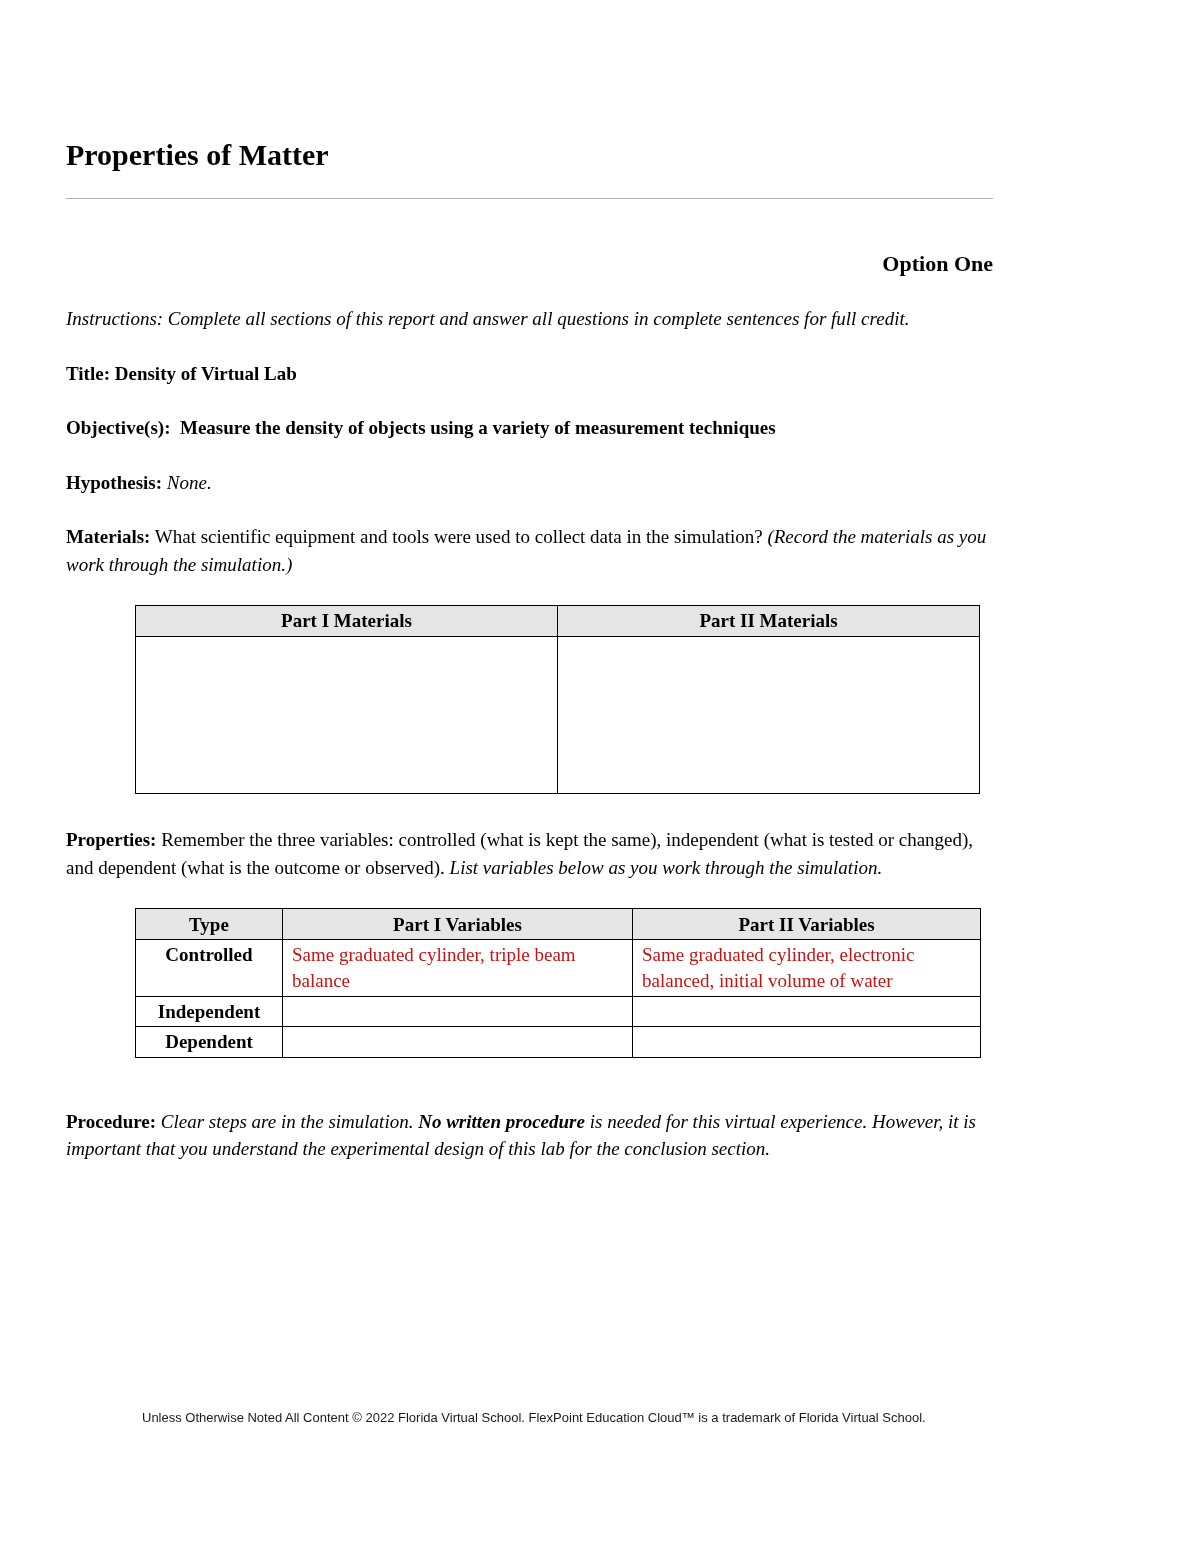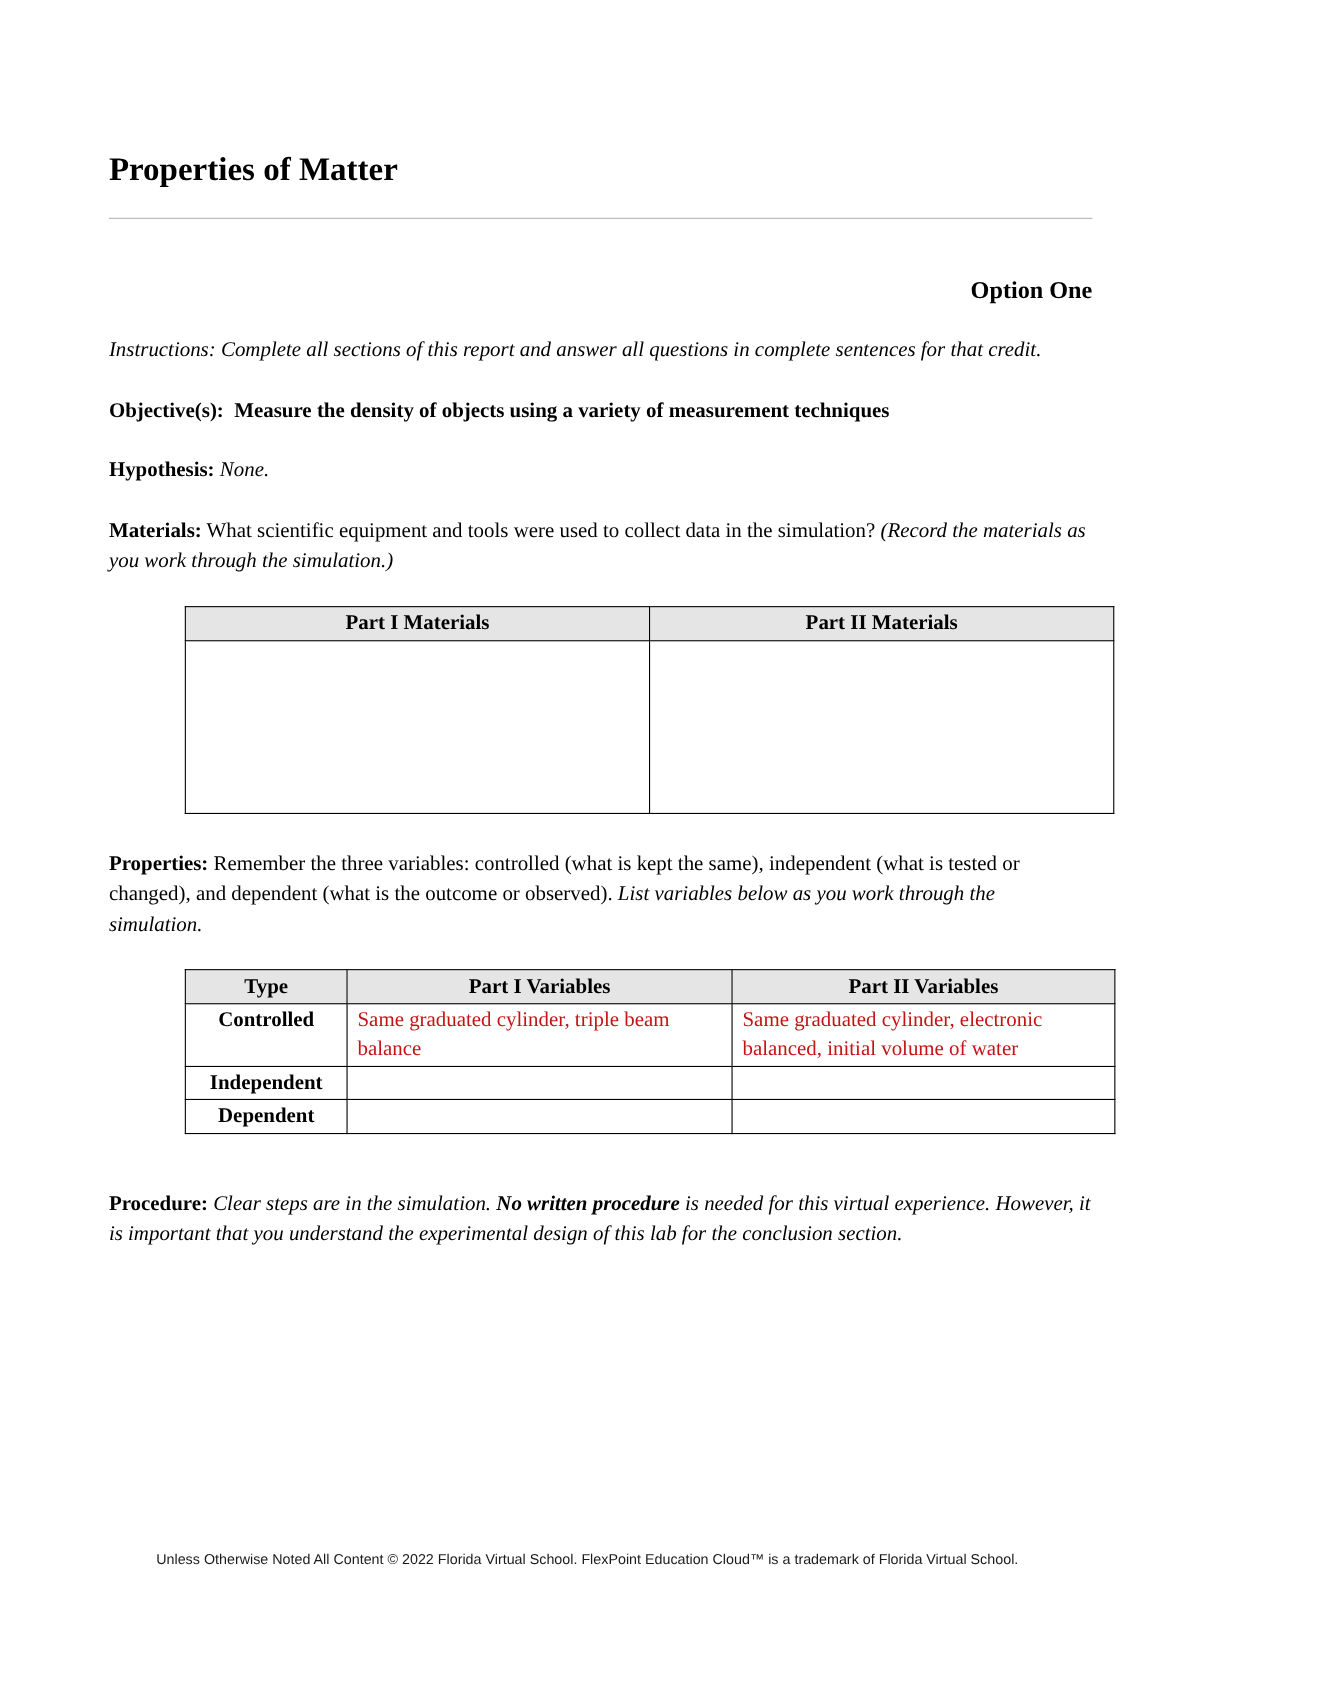--- a/index.html
+++ b/index.html
@@ -7,21 +7,21 @@
   body {
     width: 1200px; height: 1553px;
     background: #ffffff;
     color: #000000;
     font-family: "Liberation Serif", serif;
     font-size: 19px;
   }
   .page {
     position: relative;
     width: 1136px; height: 1553px;
-    padding: 138px 143px 0 99px;
+    padding: 138px 143px 0 66px;
     overflow: hidden;
   }
   h1.doc-title { font-size: 30px; margin: 0; font-weight: bold; }
   hr.title-rule { border: none; border-top: 1px solid #b5b5b5; margin: 26px 0 52px 0; }
   h2.option-heading { font-size: 22px; margin: 0 0 28px 0; font-weight: bold; text-align: right; }
   p { margin: 0 0 27px 0; line-height: 1.45; }
   .i  { font-style: italic; }
   .b  { font-weight: bold; }
   .bi { font-weight: bold; font-style: italic; }
   table {
@@ -67,22 +67,23 @@
 <body>
 
 <div class="page">
 
   <h1 class="doc-title">Properties of Matter</h1>
 
   <hr class="title-rule">
 
   <h2 class="option-heading">Option One</h2>
 
-  <p class="i">Instructions: Complete all sections of this report and answer all questions in complete sentences for that credit.</p>
+  <p class="i">Instructions: Complete all sections of this report and answer all questions in complete sentences for full credit.</p>
 
+  <p><span class="b">Title:</span> <span class="b">Density of Virtual Lab</span></p>
 
   <p><span class="b">Objective(s):</span>&nbsp; <span class="b">Measure the density of objects using a variety of measurement techniques</span></p>
 
   <p><span class="b">Hypothesis:</span> <span class="i">None.</span></p>
 
   <p><span class="b">Materials:</span> <span>What scientific equipment and tools were used to collect data in the simulation?</span> <span class="i">(Record the materials as you work through the simulation.)</span></p>
 
   <table class="materials-table">
     <thead>
       <tr>

